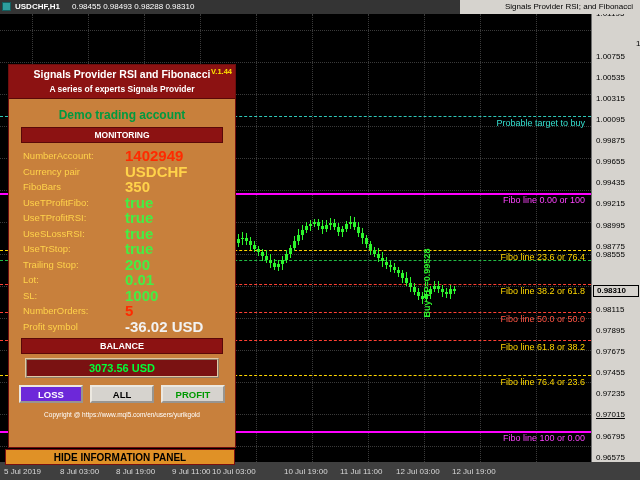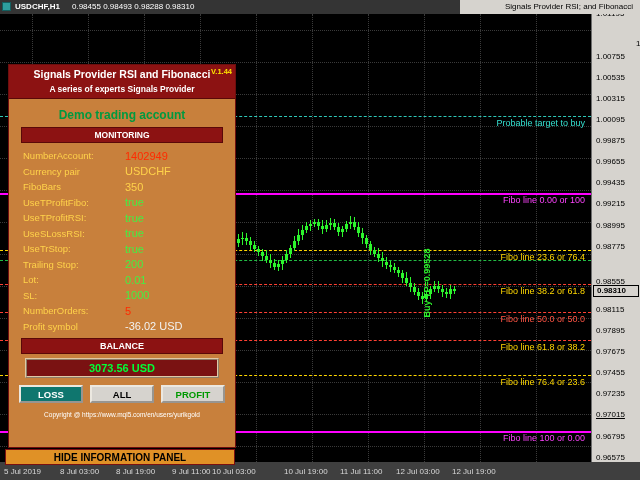--- a/index.html
+++ b/index.html
@@ -47,29 +47,29 @@
   .panel-header{background:#8c1212;border-bottom:1px solid #5a0808;padding:3px 4px 4px;position:relative;}
   .panel-title{color:#fff;font-weight:bold;font-size:10.5px;text-align:center;}
   .panel-version{position:absolute;right:3px;top:2px;color:#ffe400;font-size:7.5px;font-weight:bold;}
   .panel-subtitle{color:#fff;font-weight:bold;font-size:8.5px;text-align:center;margin-top:4px;}
   .account-type{text-align:center;color:#009940;font-weight:bold;font-size:12px;margin-top:9px;}
   .monitoring{background:#8c1212;border:1px solid #5a0808;color:#fff;font-weight:bold;font-size:8.5px;
               text-align:center;margin:5px 12px 0;padding:2px 0;}
   .fields{margin:5px 0 0 14px;}
   .field-row{height:15.5px;display:flex;align-items:center;}
   .field-label{color:#ffd24a;width:102px;font-size:9.5px;}
-  .field-value{font-size:11px;font-weight:normal;}
+  .field-value{font-size:15px;font-weight:bold;}
   .balance-bar{background:#8c1212;border:1px solid #5a0808;color:#fff;font-weight:bold;font-size:9px;
                text-align:center;margin:4px 12px 0;padding:2px 0;}
   .balance-box{margin:4px 16px 0;background:#7a1212;border:2px ridge #e0c9a6;color:#00ff37;
                font-weight:bold;font-size:11px;text-align:center;padding:2px 0;}
   .btn-row{display:flex;justify-content:space-between;margin:7px 10px 0;}
   .panel-btn{width:64px;height:18px;font-size:9.5px;font-weight:bold;display:flex;align-items:center;
              justify-content:center;border:2px outset #ece8e0;background:#d6d3ce;cursor:pointer;}
-  .btn-loss{background:#0f766e;color:#fff;}
+  .btn-loss{background:#6d28d9;color:#fff;}
   .btn-all{color:#000;}
   .btn-profit{color:#009900;}
   .copyright{color:#fff;font-size:6.5px;text-align:center;margin-top:8px;}
 
   .hide-btn{position:absolute;left:5px;top:449px;width:230px;height:16px;background:#e09126;
             border:1px solid #7a1010;color:#000;font-weight:bold;font-size:10px;display:flex;
             align-items:center;justify-content:center;z-index:31;cursor:pointer;}
 </style>
 </head>
 <body>
@@ -314,21 +314,21 @@
       <div class="scale-label" style="top: 37.6895px;">1.00755</div>
       <div class="scale-label" style="top: 58.7944px;">1.00535</div>
       <div class="scale-label" style="top: 79.8994px;">1.00315</div>
       <div class="scale-label" style="top: 101.004px;">1.00095</div>
       <div class="scale-label" style="top: 122.109px;">0.99875</div>
       <div class="scale-label" style="top: 143.214px;">0.99655</div>
       <div class="scale-label" style="top: 164.319px;">0.99435</div>
       <div class="scale-label" style="top: 185.424px;">0.99215</div>
       <div class="scale-label" style="top: 206.529px;">0.98995</div>
       <div class="scale-label" style="top: 227.634px;">0.98775</div>
-      <div class="scale-label" style="top: 263px;">0.98555</div>
+      <div class="scale-label" style="top: 236px;">0.98555</div>
       <div class="scale-label" style="top: 269.844px;">0.98335</div>
       <div class="scale-label" style="top: 290.949px;">0.98115</div>
       <div class="scale-label" style="top: 312.054px;">0.97895</div>
       <div class="scale-label" style="top: 333.158px;">0.97675</div>
       <div class="scale-label" style="top: 354.263px;">0.97455</div>
       <div class="scale-label" style="top: 375.368px;">0.97235</div>
       <div class="scale-label" style="top: 396.473px; text-decoration: underline;">0.97015</div>
       <div class="scale-label" style="top: 417.578px;">0.96795</div>
       <div class="scale-label" style="top: 438.683px;">0.96575</div>
       <div class="current-price-box" style="top: 271.242px;">0.98310</div>

